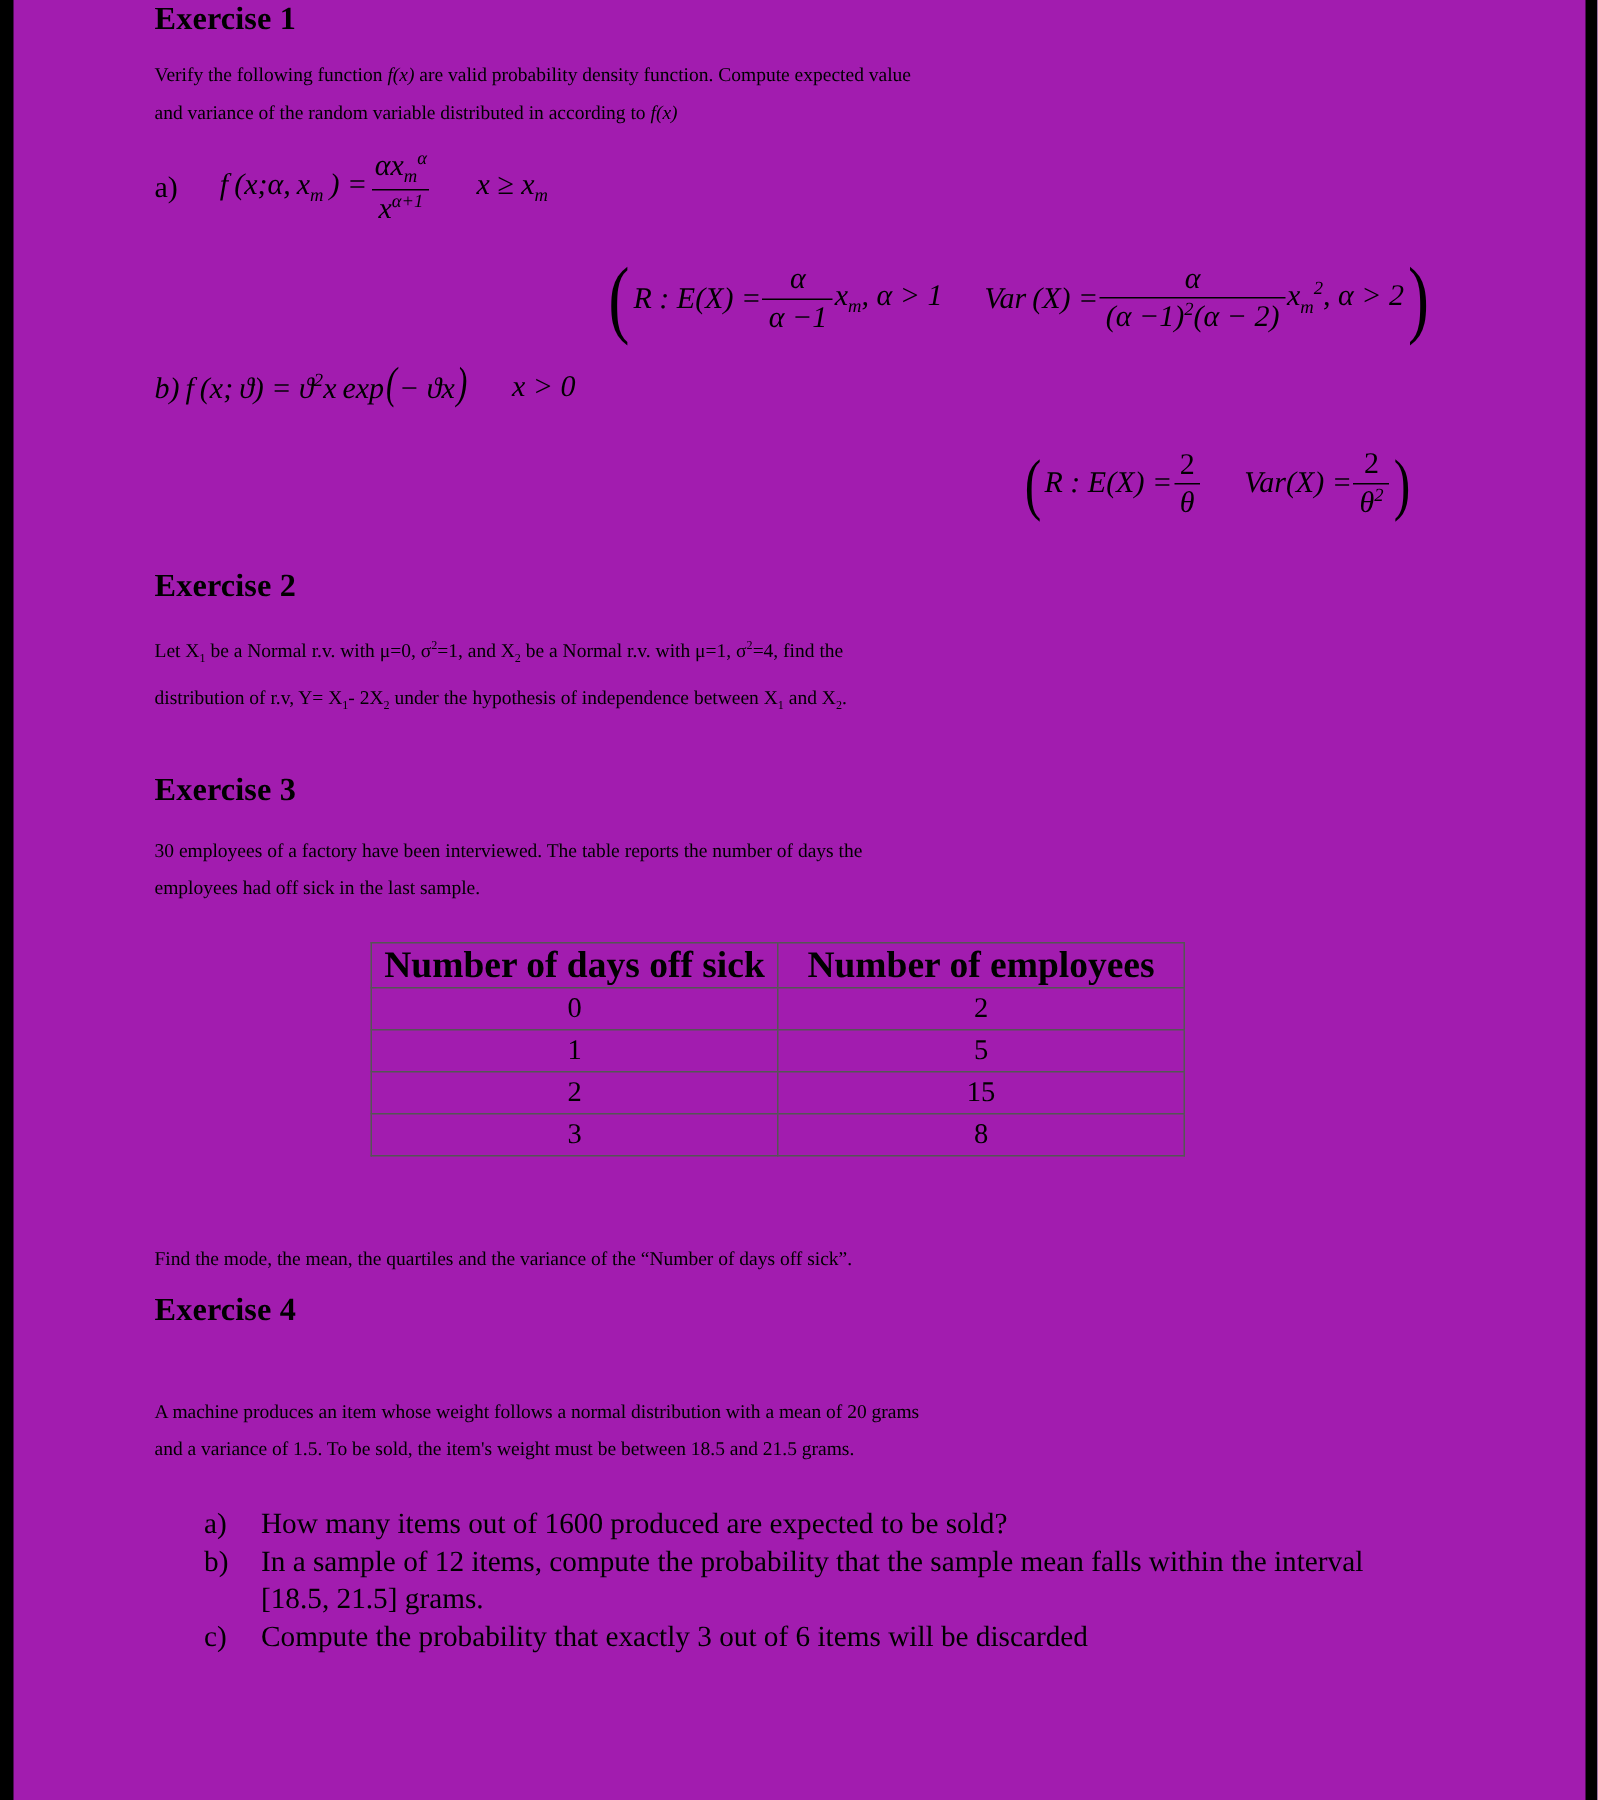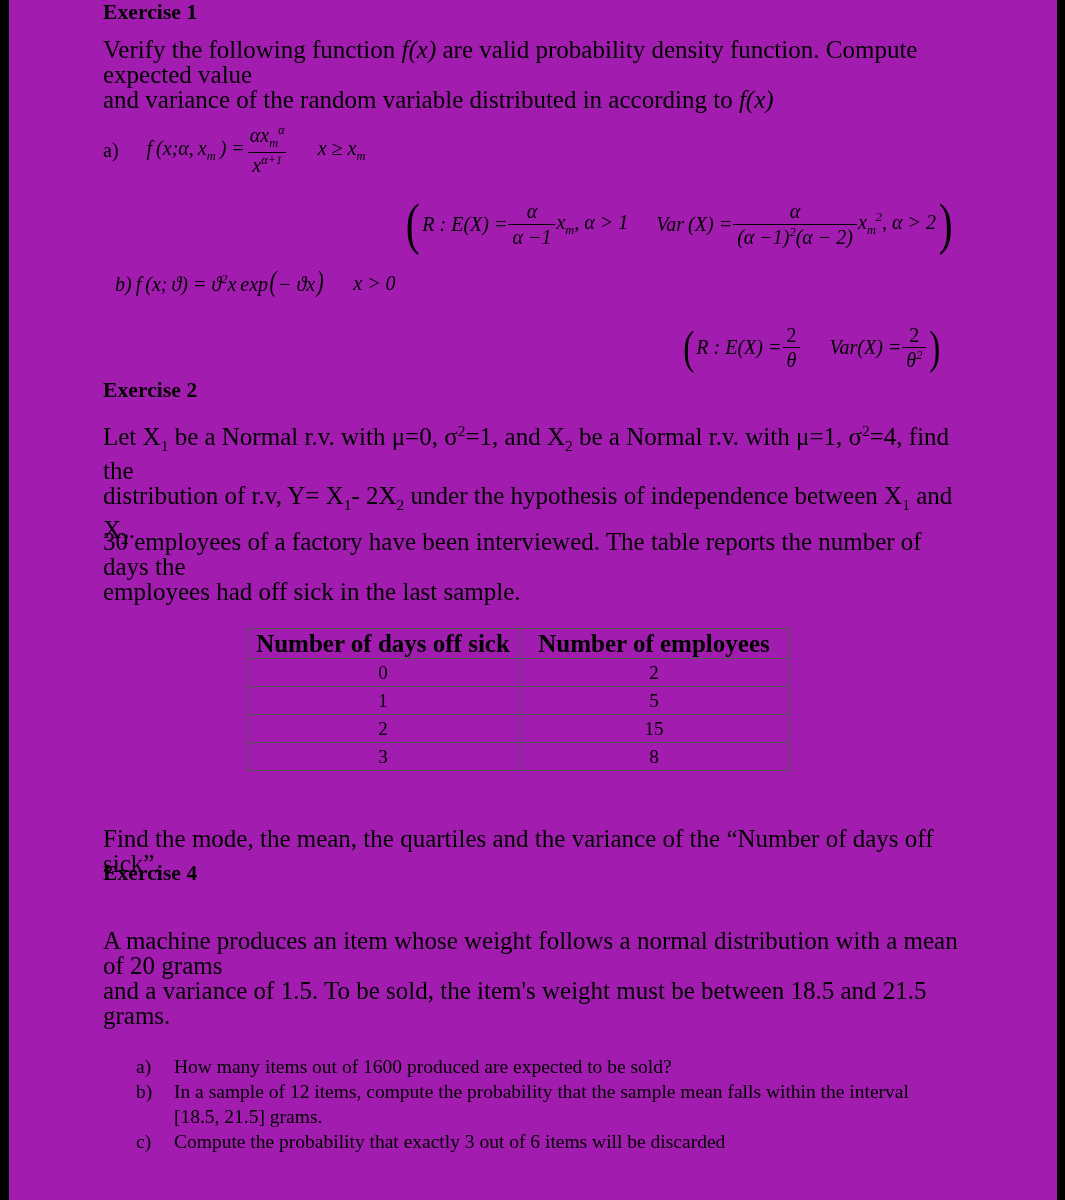--- a/index.html
+++ b/index.html
@@ -42,21 +42,21 @@
     font-size: 21.5px;
     font-weight: bold;
     margin: 0;
     letter-spacing: 0.1px;
     font-family: "Liberation Serif", "DejaVu Serif", serif;
   }
   .ex1-title {
     margin-top: -6px;
   }
   p.body-text {
-    font-size: 25px;
+    font-size: 13px;
     line-height: 25px;
     margin: 0;
     text-align: left;
   }
   .it { font-style: italic; }
   .mathvar { font-style: italic; font-family: "Liberation Serif","DejaVu Serif",serif; }
 
   
   .formula {
     font-size: 20px;
@@ -176,21 +176,21 @@
         <span class="gap-m"></span>
         <span class="mathvar">Var (X) =</span>
         <span class="frac">
           <span class="num mathvar">α</span>
           <span class="den mathvar">(α −1)<sup class="sm">2</sup>(α − 2)</span>
         </span>
         <span class="mathvar">x<sub class="sm">m</sub><sup class="sm">2</sup>, α &gt; 2</span>
         <span class="paren">)</span>
       </div>
 
-      <div class="formula" style="margin-top:14px; height:30px;margin-left:12px;">
+      <div class="formula" style="margin-top:14px; height:30px;">
         <span class="mathvar">b) f (x; ϑ) = ϑ<sup class="sm">2</sup>x exp<span class="paren-sm" style="font-size:30px;">(</span>− ϑx<span class="paren-sm" style="font-size:30px;">)</span></span>
         <span class="gap-m"></span>
         <span class="mathvar">x &gt; 0</span>
       </div>
 
       <div class="formula" style="margin-top:22px; margin-left:578px; height:55px;">
         <span class="paren-sm">(</span>
         <span class="mathvar">R : E(X) =</span>
         <span class="frac">
           <span class="num">2</span>
@@ -208,20 +208,21 @@
 
     <div style="position:absolute; left:0; top:378px; width:860px;">
       <h2 class="ex-title">Exercise 2</h2>
       <p class="body-text" style="margin-top:15px;">
         <span>Let X<sub class="sm" style="font-style:normal;">1</sub> be a Normal r.v. with μ=0, σ<sup class="sm" style="font-style:normal;">2</sup>=1, and X<sub class="sm" style="font-style:normal;">2</sub> be a Normal r.v. with μ=1, σ<sup class="sm" style="font-style:normal;">2</sup>=4, find the</span><br>
         <span>distribution of r.v, Y= X<sub class="sm" style="font-style:normal;">1</sub>- 2X<sub class="sm" style="font-style:normal;">2</sub> under the hypothesis of independence between X<sub class="sm" style="font-style:normal;">1</sub> and X<sub class="sm" style="font-style:normal;">2</sub>.</span>
       </p>
     </div>
 
     <div style="position:absolute; left:0; top:514px; width:860px;">
+      <h2 class="ex-title">Exercise 3</h2>
       <p class="body-text" style="margin-top:15px;">
         <span>30 employees of a factory have been interviewed.  The table reports the number of days the</span><br>
         <span>employees had off sick in the last sample.</span>
       </p>
 
       <table class="freq" style="margin-top:24px; margin-left:144px;">
         <thead>
           <tr>
             <th>Number of days off sick</th>
             <th>Number of employees</th>

